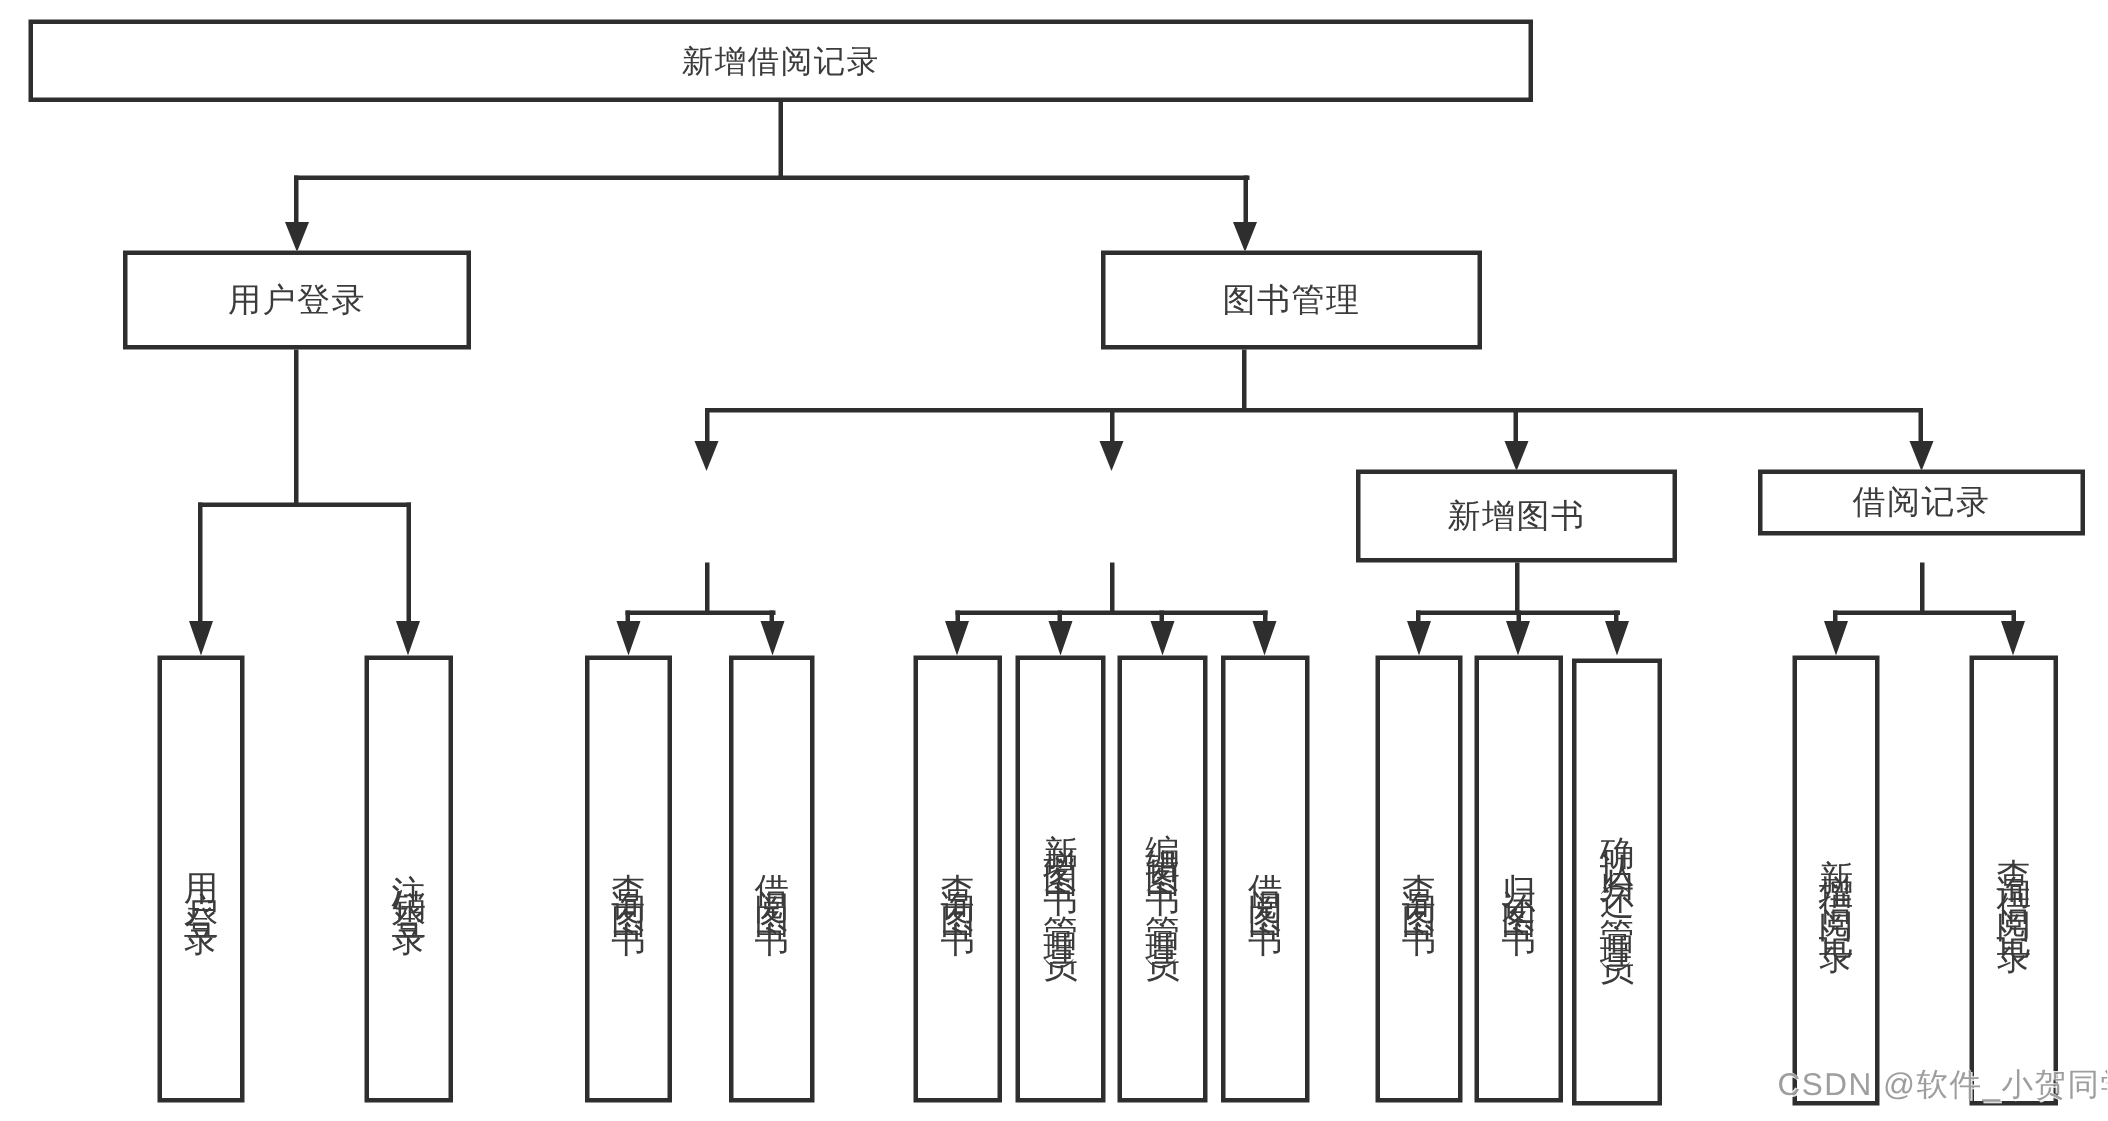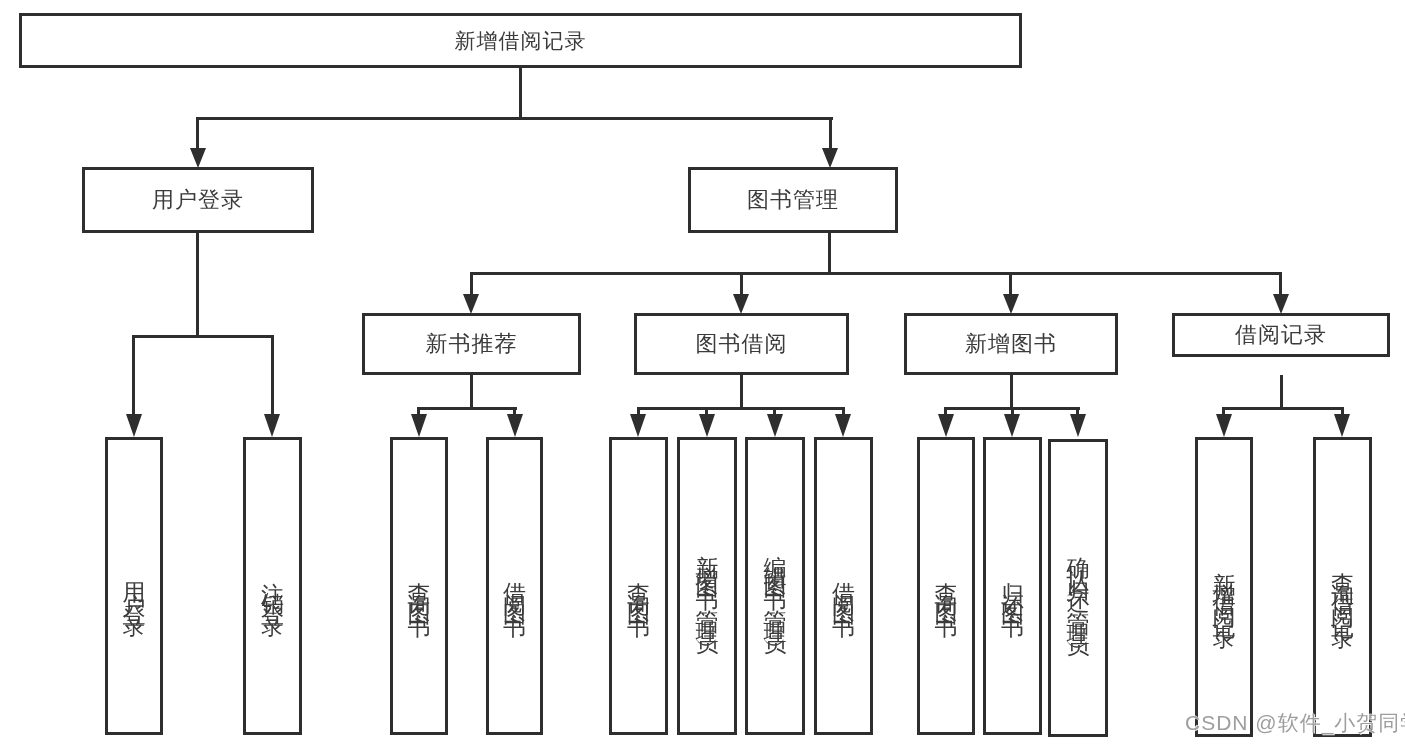--- a/index.html
+++ b/index.html
@@ -60,21 +60,21 @@
   <div class="vline" style="left:519px;top:67px;height:52px"></div>
   <div class="hline" style="left:196px;top:117px;width:637px"></div>
   <div class="vline" style="left:196px;top:117px;height:34px"></div>
   <div class="vline" style="left:829px;top:117px;height:34px"></div>
   <div class="ah" style="left:190px;top:148px"></div>
   <div class="ah" style="left:822px;top:148px"></div>
 
   <div class="box hbox" style="left:82px;top:167px;width:232px;height:66px">
     <span>用户登录</span>
   </div>
-  <div class="box hbox" style="left:688px;top:167px;width:210px;height:66px">
+  <div class="box hbox" style="left:734px;top:167px;width:254px;height:66px">
     <span>图书管理</span>
   </div>
 
   <div class="vline" style="left:196px;top:233px;height:104px"></div>
   <div class="hline" style="left:132px;top:335px;width:142px"></div>
   <div class="vline" style="left:132px;top:335px;height:80px"></div>
   <div class="vline" style="left:271px;top:335px;height:80px"></div>
   <div class="ah ah-long" style="left:126px;top:414px"></div>
   <div class="ah ah-long" style="left:264px;top:414px"></div>
 
@@ -82,26 +82,20 @@
   <div class="hline" style="left:470px;top:272px;width:812px"></div>
   <div class="vline" style="left:470px;top:272px;height:24px"></div>
   <div class="vline" style="left:740px;top:272px;height:24px"></div>
   <div class="vline" style="left:1009px;top:272px;height:24px"></div>
   <div class="vline" style="left:1279px;top:272px;height:24px"></div>
   <div class="ah" style="left:463px;top:294px"></div>
   <div class="ah" style="left:733px;top:294px"></div>
   <div class="ah" style="left:1003px;top:294px"></div>
   <div class="ah" style="left:1273px;top:294px"></div>
 
-  <div class="box hbox" style="left:362px;top:313px;width:219px;height:62px">
-    <span>新书推荐</span>
-  </div>
-  <div class="box hbox" style="left:634px;top:313px;width:215px;height:62px">
-    <span>图书借阅</span>
-  </div>
   <div class="box hbox" style="left:904px;top:313px;width:214px;height:62px">
     <span>新增图书</span>
   </div>
   <div class="box hbox" style="left:1172px;top:313px;width:218px;height:44px">
     <span>借阅记录</span>
   </div>
 
   <div class="vline" style="left:470px;top:375px;height:34px"></div>
   <div class="hline" style="left:417px;top:407px;width:100px"></div>
   <div class="vline" style="left:417px;top:407px;height:9px"></div>

